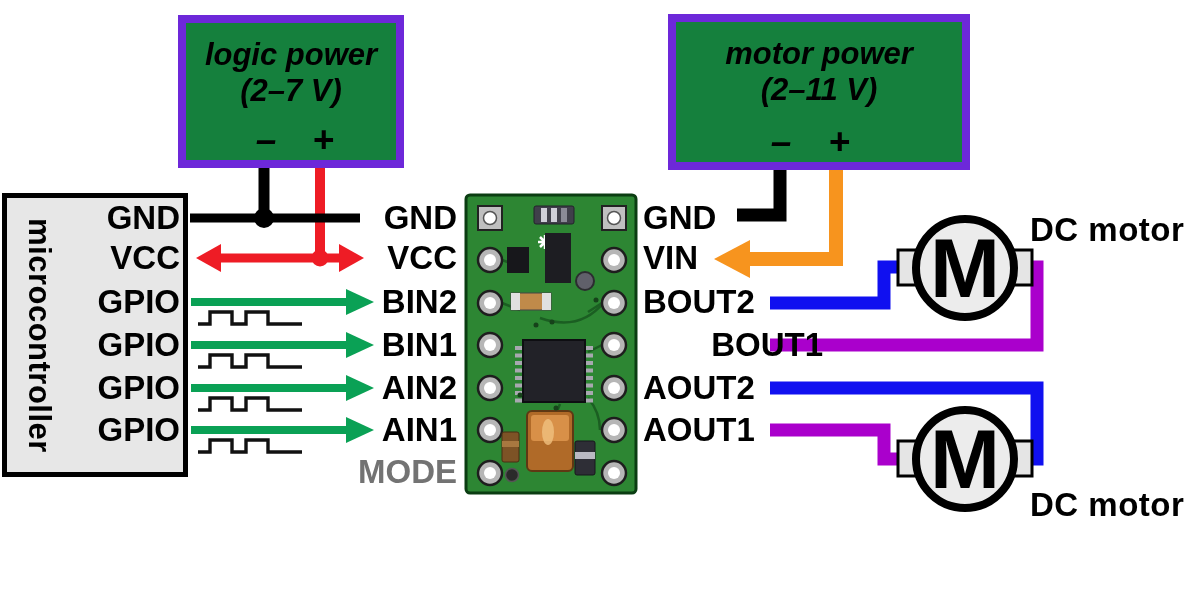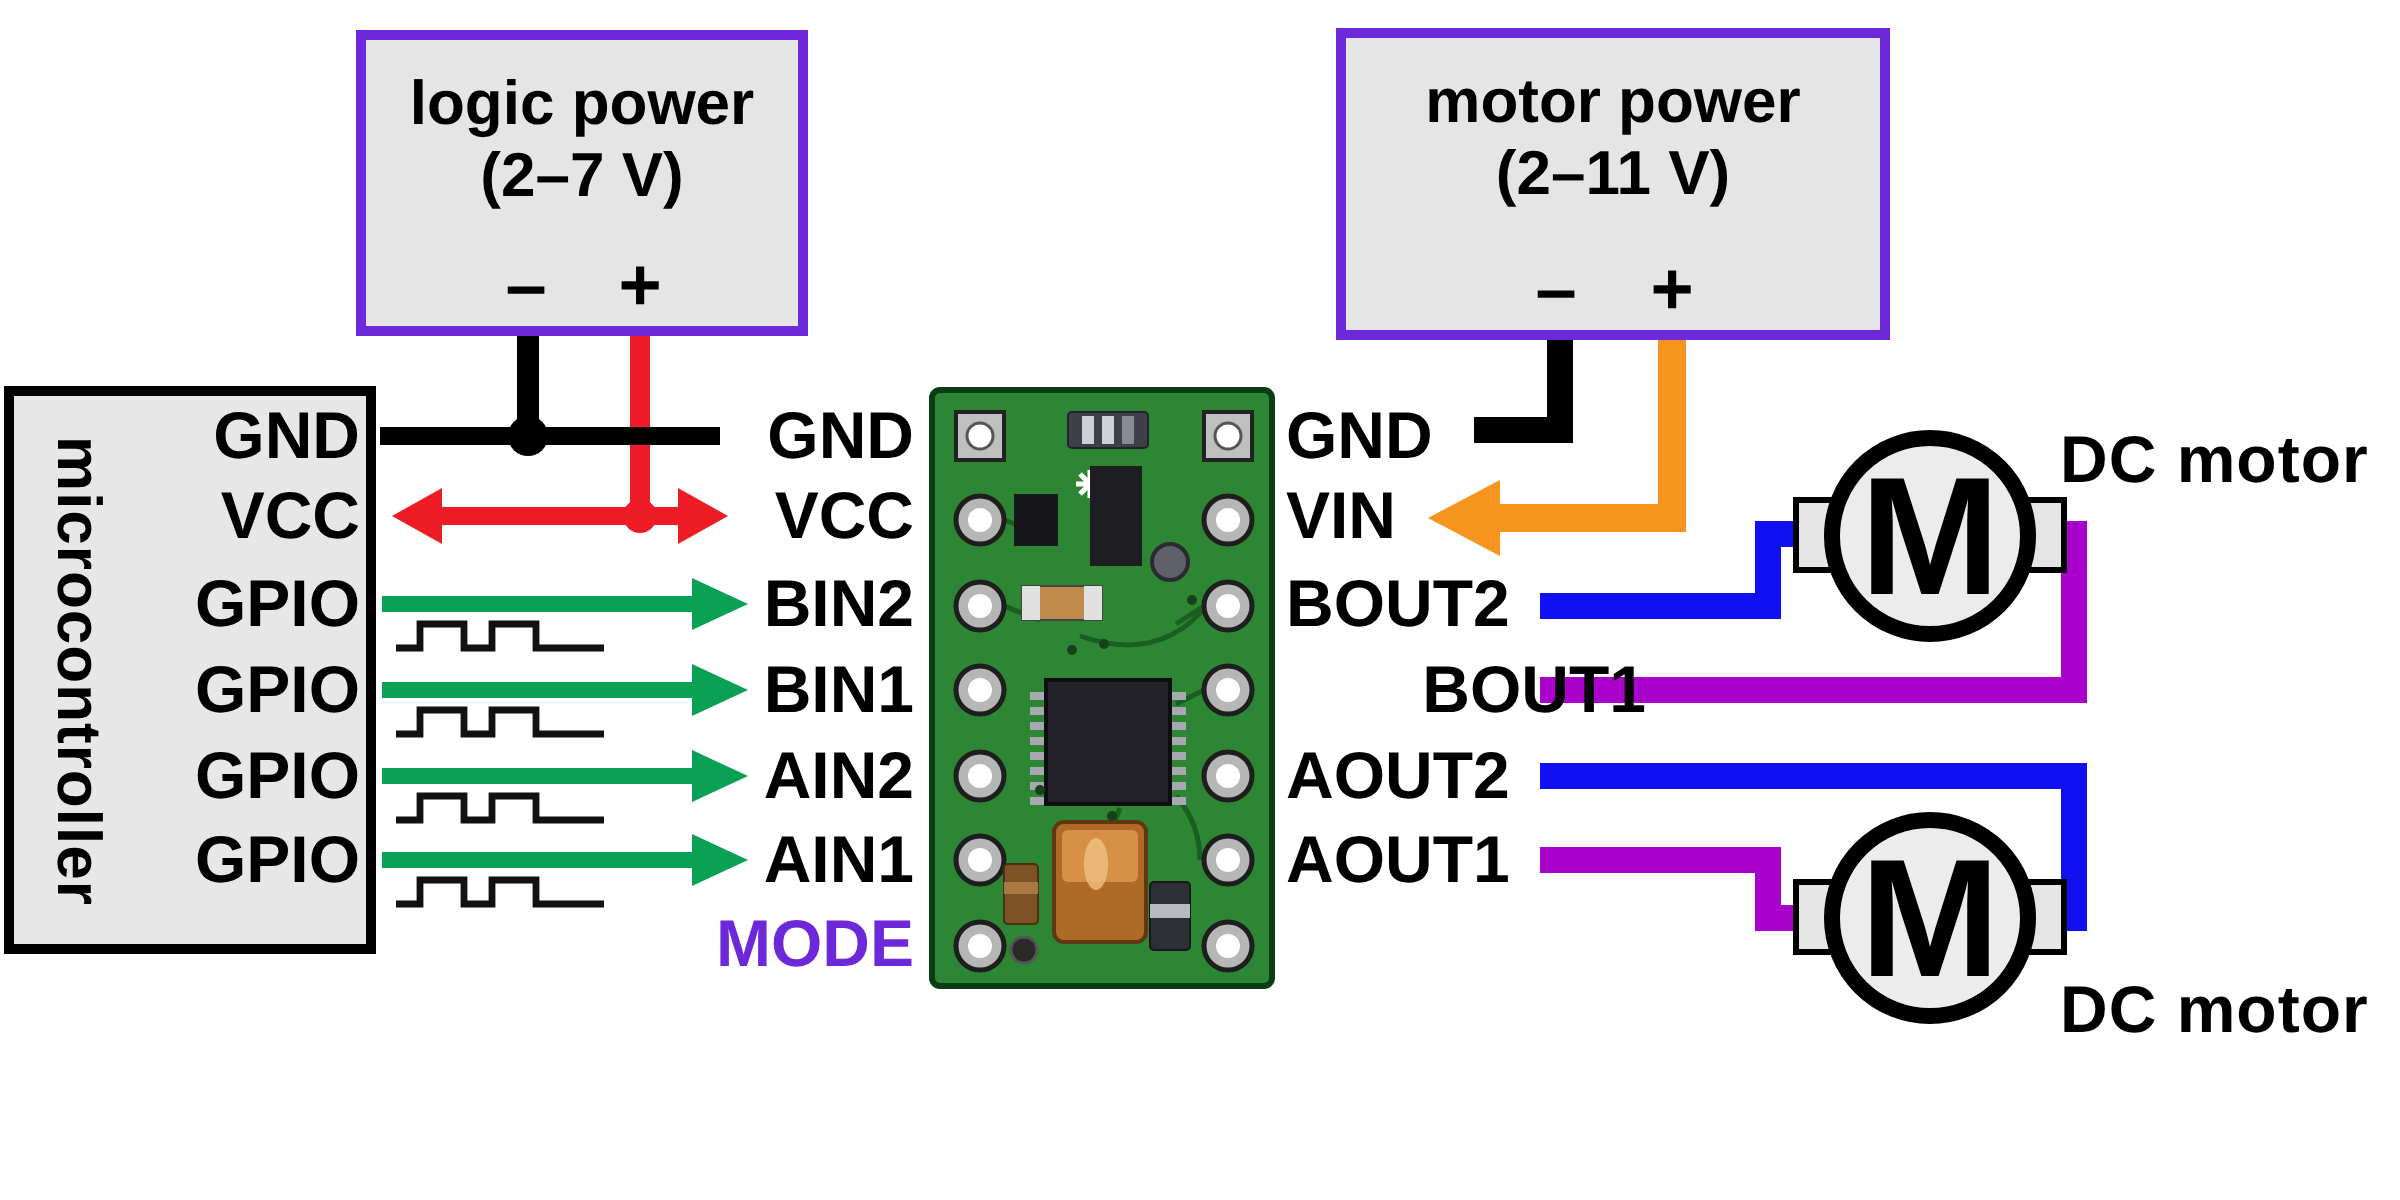--- a/index.html
+++ b/index.html
@@ -1,27 +1,27 @@
 <!DOCTYPE html>
 <html><head>
 <meta charset="utf-8">
 <style>
   html,body{margin:0;padding:0;background:#fff;}
   .stage{position:relative;width:1200px;height:600px;background:#fff;overflow:hidden;
          font-family:"Liberation Sans","DejaVu Sans",sans-serif;font-weight:bold;color:#000;}
   .wires{position:absolute;left:0;top:0;}
-  .pwrbox{position:absolute;background:#e5e5e5;border:5px solid #6d28d9;box-sizing:border-box;text-align:center;}
+  .pwrbox{position:absolute;background:#15803d;border:8px solid #6d28d9;box-sizing:border-box;text-align:center;font-style:italic;}
   .pwr-title{font-size:31px;line-height:36px;margin-top:14px;}
   .pwr-range{font-size:31px;line-height:36px;}
   .term{position:absolute;bottom:0;width:44px;font-size:37px;line-height:40px;text-align:center;}
   .pin{position:absolute;height:36px;line-height:36px;font-size:33px;white-space:nowrap;}
   .pin.l{left:317px;width:140px;text-align:right;}
   .pin.r{left:643px;width:180px;text-align:left;}
   .pin.m{left:40px;width:140px;text-align:right;}
-  .muted{color:#6d28d9;}
+  .muted{color:#737373;}
   .mcu{position:absolute;left:2px;top:193px;width:186px;height:284px;background:#e7e7e7;
        border:5px solid #000;box-sizing:border-box;}
   .mcu-label{position:absolute;left:12px;top:196px;width:54px;height:278px;
        display:flex;align-items:center;justify-content:center;
        writing-mode:vertical-rl;font-size:31px;letter-spacing:.5px;}
   .motor-m{position:absolute;width:110px;height:96px;text-align:center;line-height:96px;font-size:84px;}
   .motor-label{position:absolute;height:36px;line-height:36px;font-size:33px;letter-spacing:.5px;white-space:nowrap;}
 </style>
 </head>
 <body>
@@ -170,21 +170,21 @@
     </g>
   </svg>
 
   <div class="pwrbox" style="left:178px;top:15px;width:226px;height:153px;">
     <div class="pwr-title">logic power</div>
     <div class="pwr-range">(2–7 V)</div>
     <div class="term" style="left:58px;">–</div>
     <div class="term" style="left:115px;">+</div>
   </div>
 
-  <div class="pwrbox" style="left:668px;top:14px;width:277px;height:156px;">
+  <div class="pwrbox" style="left:668px;top:14px;width:302px;height:156px;">
     <div class="pwr-title">motor power</div>
     <div class="pwr-range">(2–11 V)</div>
     <div class="term" style="left:83px;">–</div>
     <div class="term" style="left:141px;">+</div>
   </div>
 
   <div class="mcu"></div>
   <div class="mcu-label">microcontroller</div>
   <div class="pin m" style="top:200px;">GND</div>
   <div class="pin m" style="top:240px;">VCC</div>

